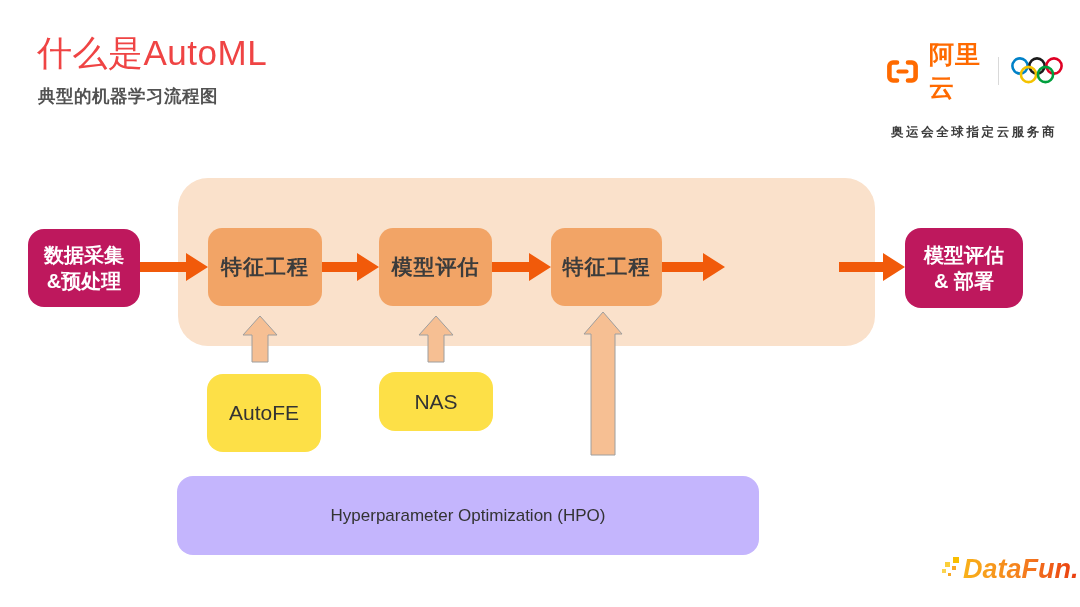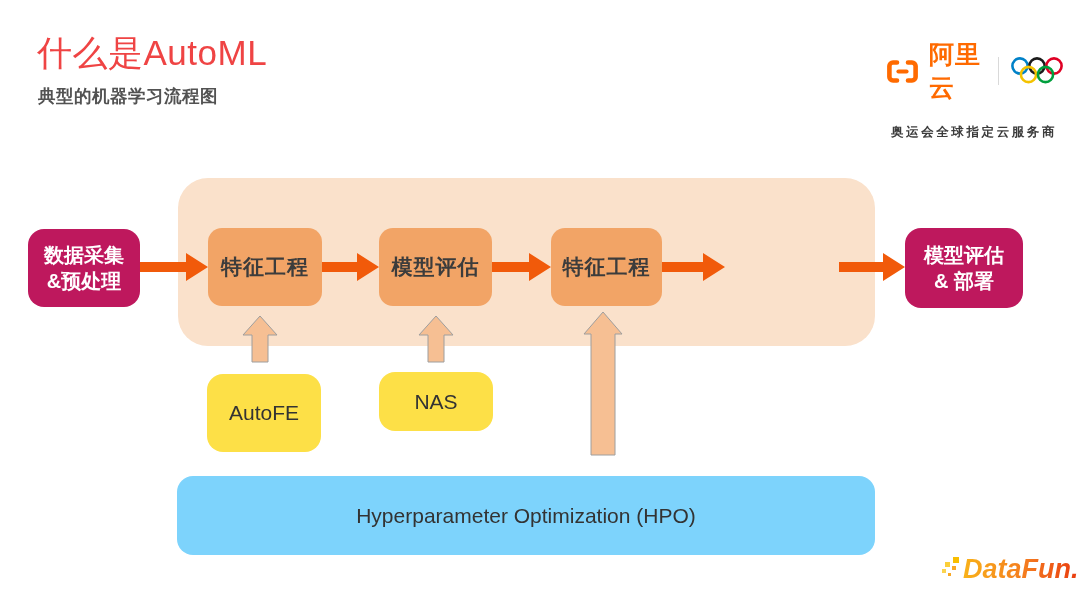--- a/index.html
+++ b/index.html
@@ -47,22 +47,22 @@
     font-size:21px;font-weight:400;
   }
   .dark-start{left:28px;top:229px;width:112px;height:78px;}
   .dark-end{left:905px;top:228px;width:118px;height:80px;}
   .s0{left:208px;top:228px;width:114px;height:78px;}
   .s1{left:379px;top:228px;width:113px;height:78px;}
   .s2{left:551px;top:228px;width:111px;height:78px;}
   .s3{left:725px;top:228px;width:114px;height:78px;}
   .t0{left:207px;top:374px;width:114px;height:78px;}
   .t1{left:379px;top:372px;width:114px;height:59px;}
-  .hpo{left:177px;top:476px;width:698px;height:79px;background:#7dd3fc;border-radius:16px;
-       color:#333333;font-size:21px;font-weight:400;}
+  .hpo{left:177px;top:476px;width:582px;height:79px;background:#c4b5fd;border-radius:16px;
+       color:#333333;font-size:17px;font-weight:400;}
   
   .datafun{position:absolute;left:942px;top:554px;display:flex;align-items:flex-start;gap:1px;}
   .datafun-text{
     font-size:27px;font-weight:700;font-style:italic;letter-spacing:0px;color:#F3641E;
   }
   @supports ((-webkit-background-clip:text) or (background-clip:text)){
     .datafun-text{
       background:linear-gradient(90deg,#F9B219 0%,#F47A1F 55%,#E93A0E 100%);
       -webkit-background-clip:text;background-clip:text;
       -webkit-text-fill-color:transparent;color:transparent;

